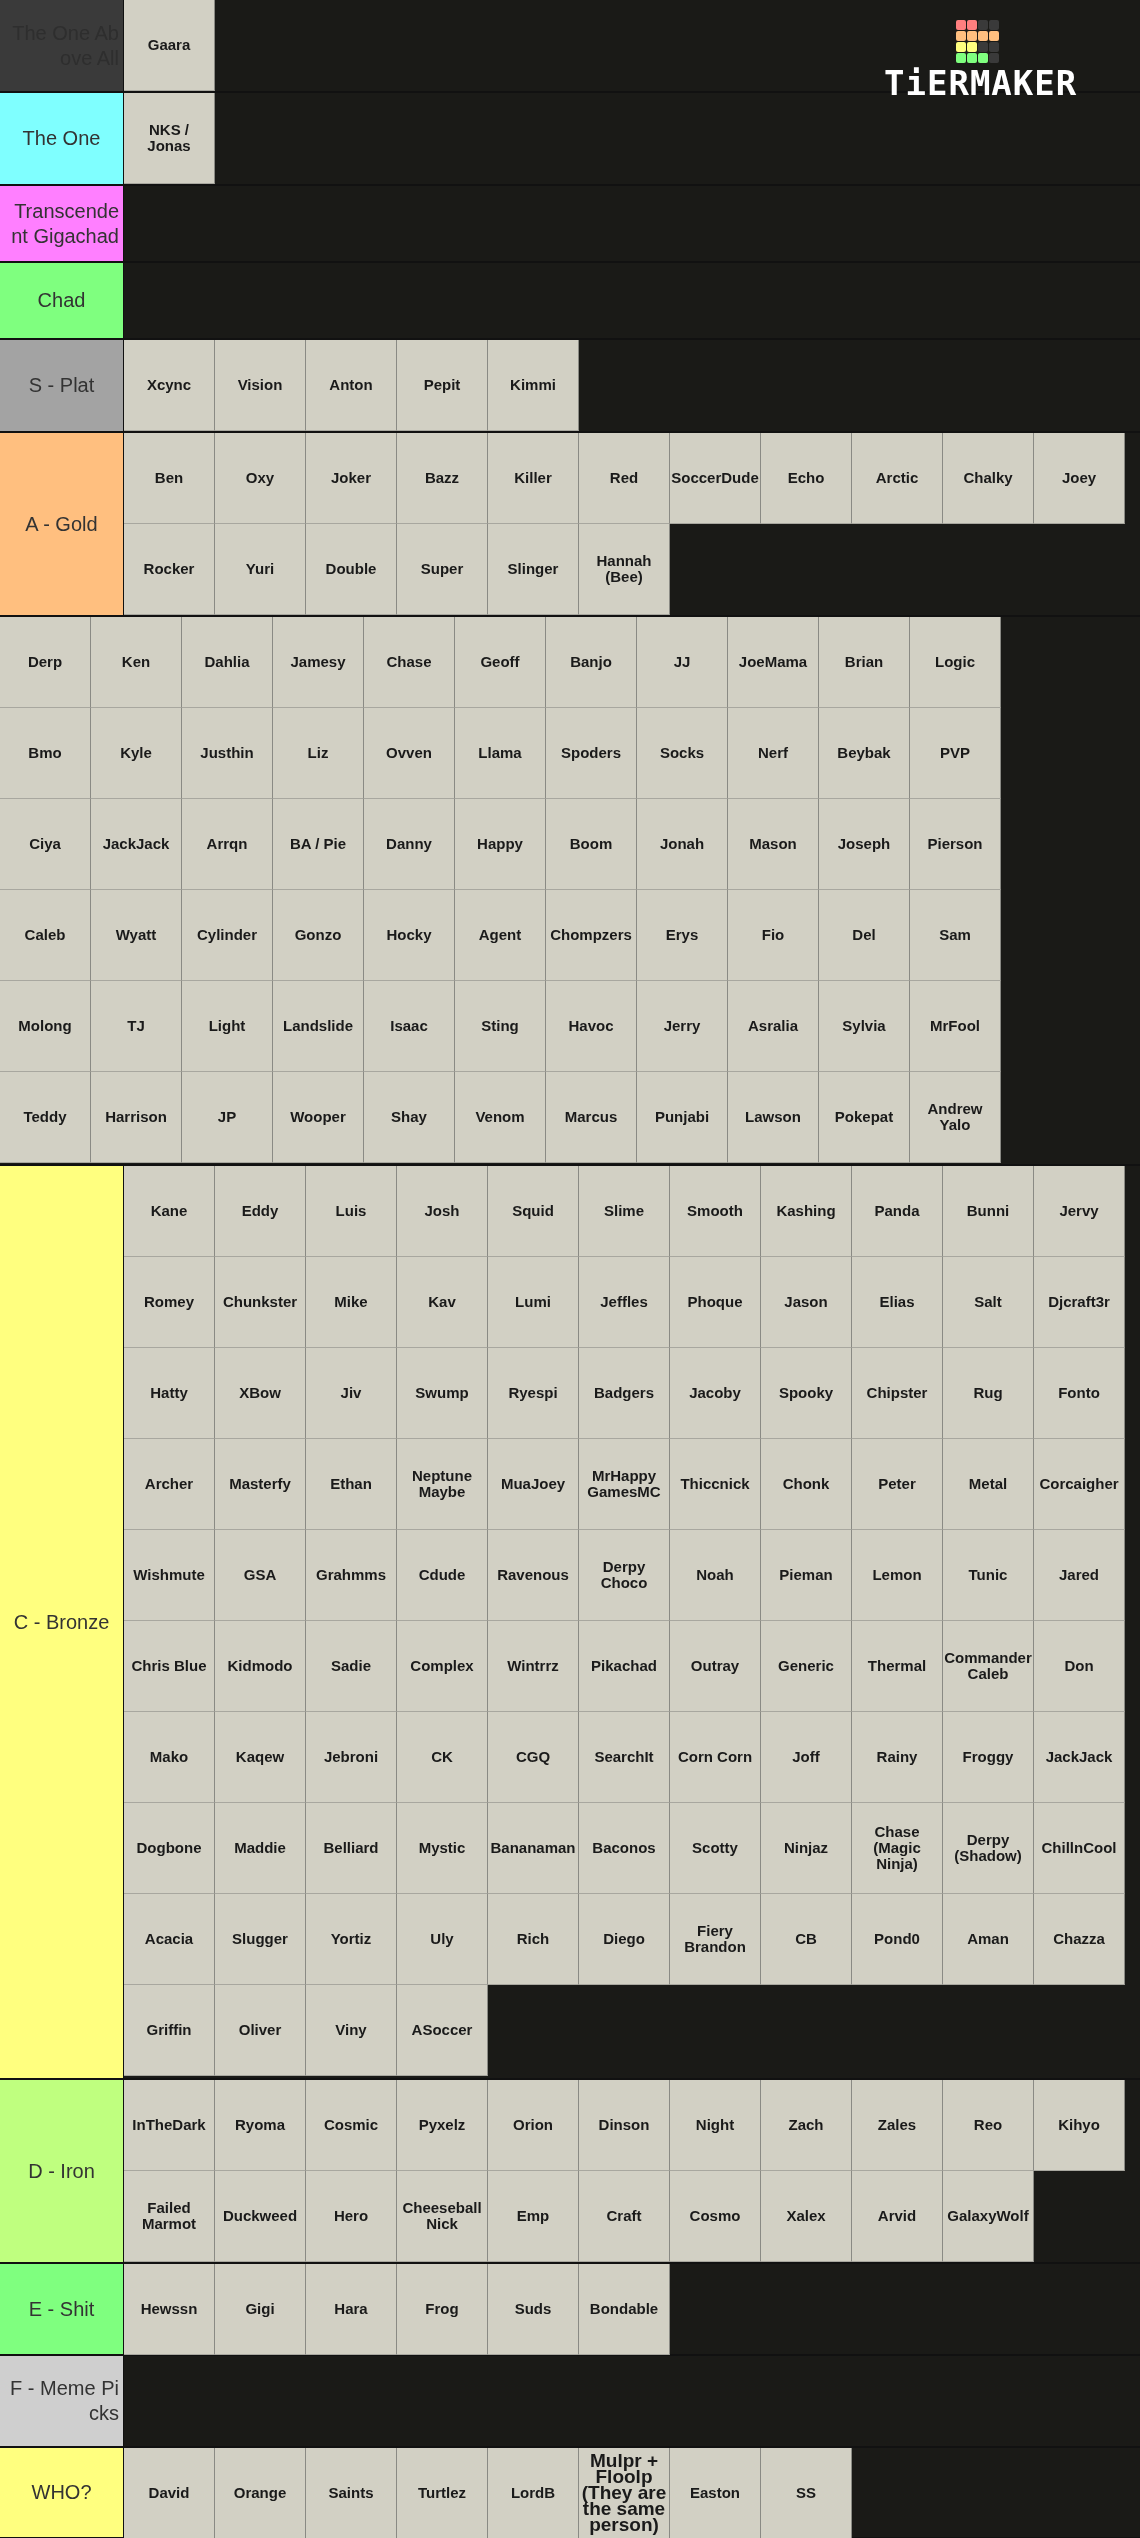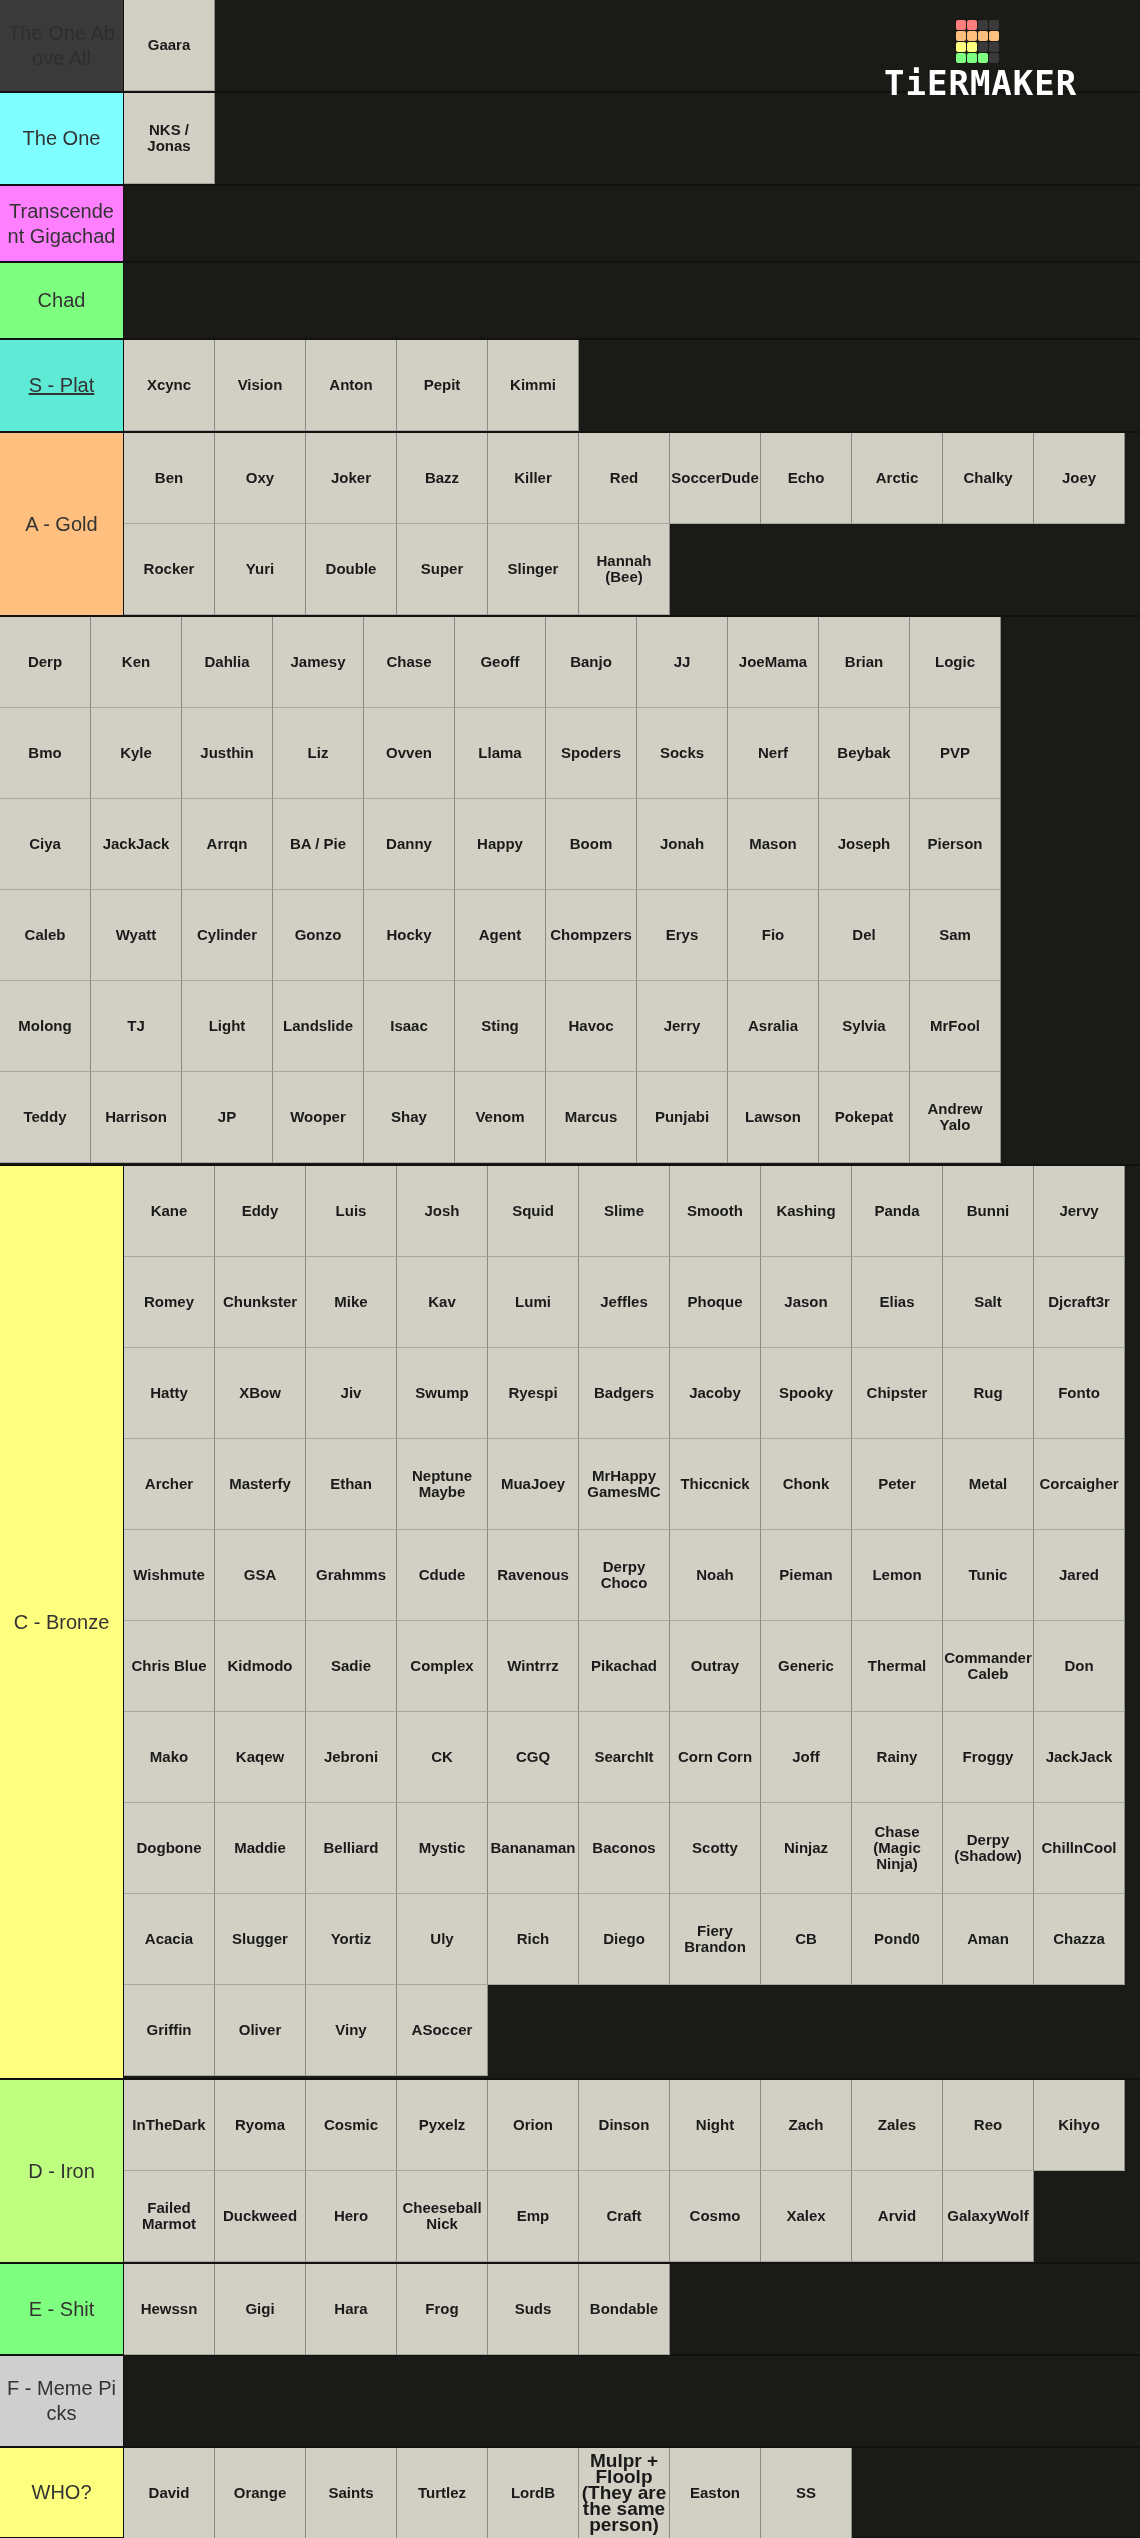--- a/index.html
+++ b/index.html
@@ -18,21 +18,21 @@
     border-bottom: 2px solid #111;
     box-sizing: border-box;
   }
   .tier-label {
     width: 124px;
     flex: 0 0 124px;
     border-right: 1px solid #111;
     display: flex;
     align-items: center;
     justify-content: center;
-    text-align: center;
+    text-align: right;
     font-size: 20px;
     line-height: 25px;
     color: #333;
     padding: 16px 4px;
     box-sizing: border-box;
     word-break: break-all;
   }
   .tier-items {
     display: flex;
     flex-wrap: wrap;
@@ -102,21 +102,21 @@
     </div>
     <div class="tier" style="height: 77px;">
       <div class="tier-label" style="background: rgb(255, 127, 255);">Transcendent Gigachad</div>
       <div class="tier-items"></div>
     </div>
     <div class="tier" style="height: 77px;">
       <div class="tier-label" style="background: rgb(127, 255, 127);">Chad</div>
       <div class="tier-items"></div>
     </div>
     <div class="tier" style="height: 93px;">
-      <div class="tier-label" style="background: #5eead4; text-decoration: underline;">S - Plat</div>
+      <div class="tier-label" style="background: #a3a3a3;">S - Plat</div>
       <div class="tier-items">
         <div class="tile">Xcync</div>
         <div class="tile">Vision</div>
         <div class="tile">Anton</div>
         <div class="tile">Pepit</div>
         <div class="tile">Kimmi</div>
       </div>
     </div>
     <div class="tier" style="height: 184px;">
       <div class="tier-label" style="background: rgb(255, 191, 127);">A - Gold</div>

